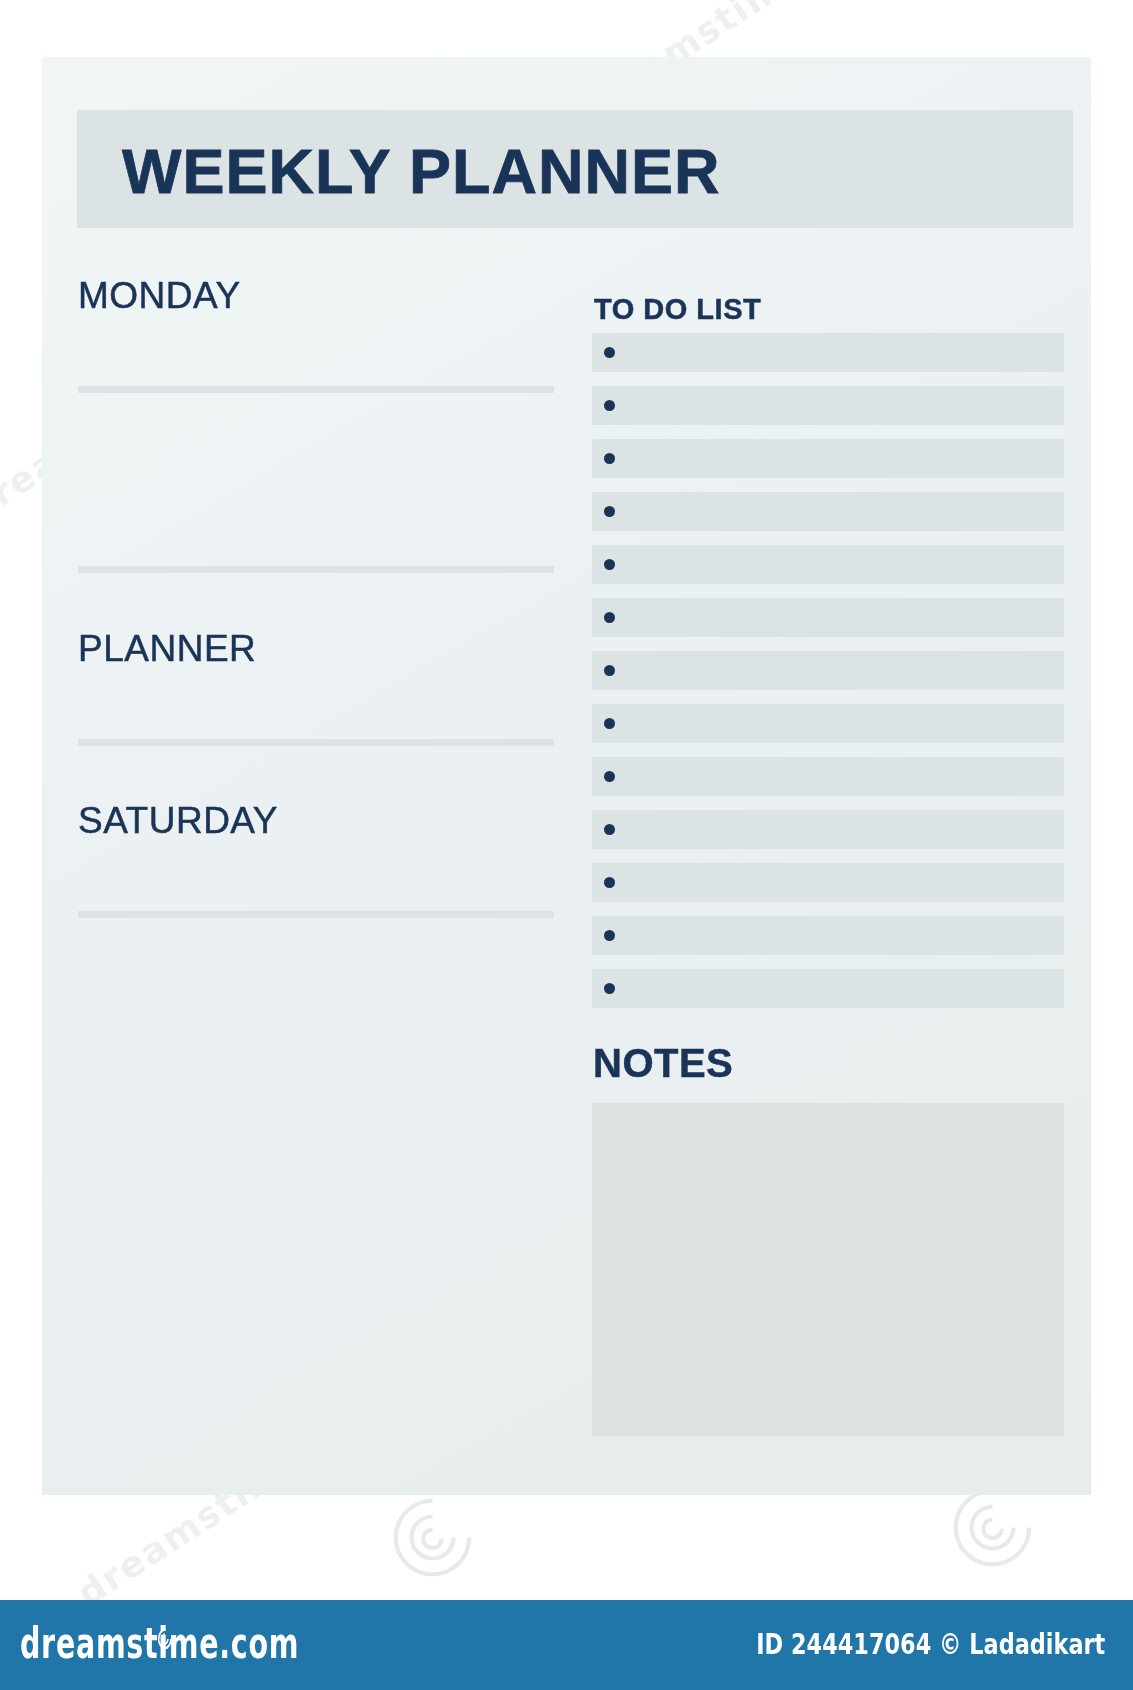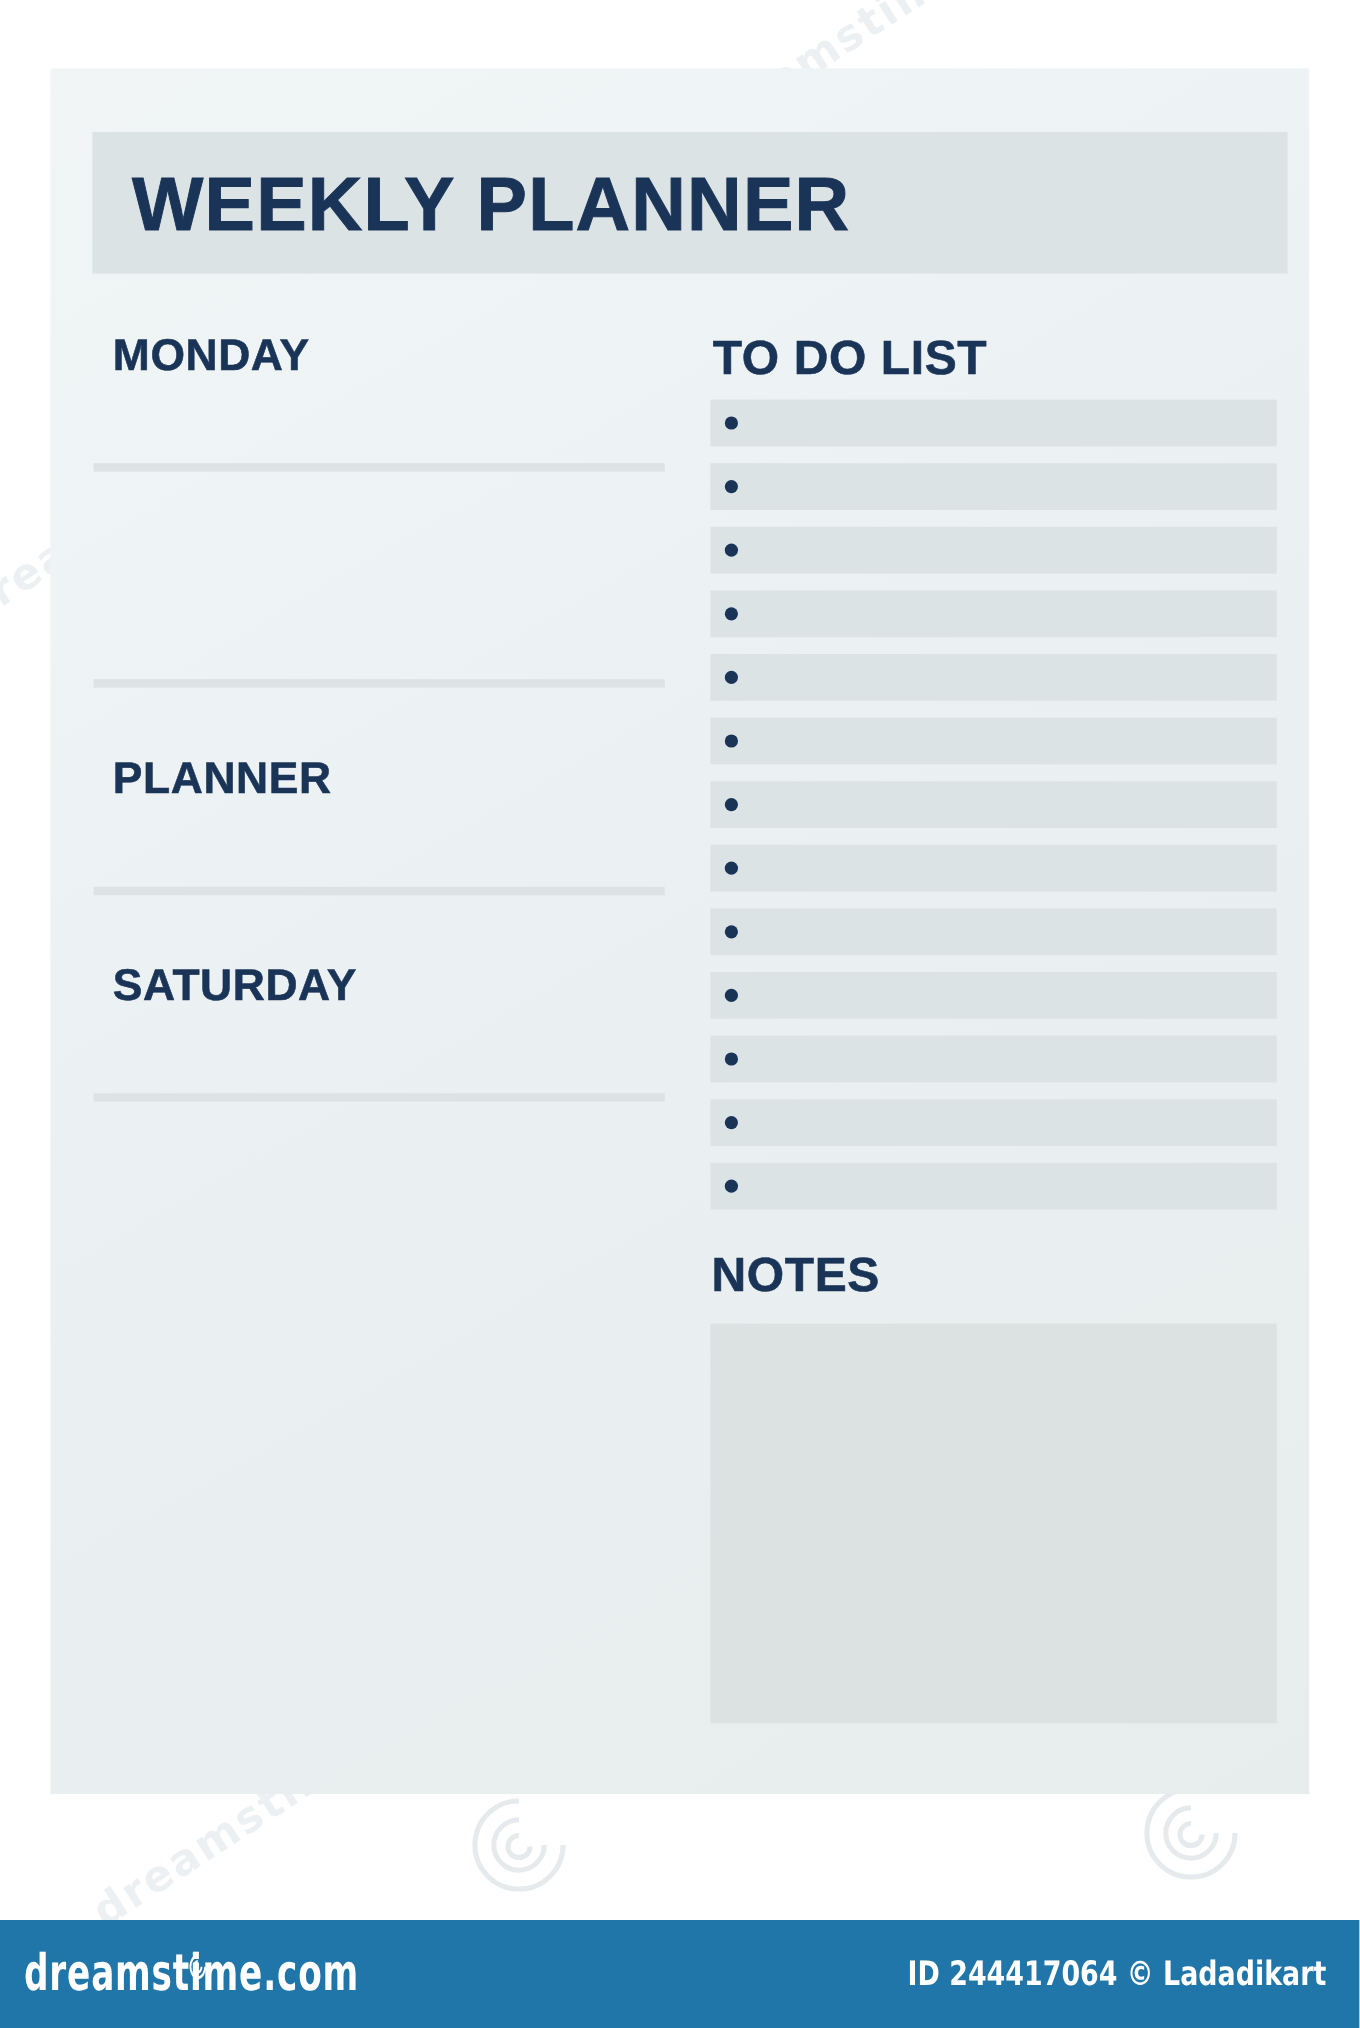--- a/index.html
+++ b/index.html
@@ -18,40 +18,40 @@
   .wm-spiral svg{display:block;}
   .wm-dash{position:absolute;background:#d4dde0;opacity:0.65;}
 
   
   .page{position:absolute;left:42px;top:57px;width:1049px;height:1438px;
         background:linear-gradient(150deg,#f1f5f6 0%,#ebf1f3 45%,#e7edec 100%);}
 
   .header-band{position:absolute;left:35px;top:53px;width:996px;height:118px;
                background:var(--panel);display:flex;align-items:center;
                padding-left:29px;box-sizing:border-box;}
-  .title{margin:4px;font-size:63px;font-weight:bold;color:var(--navy);
+  .title{margin:16px;font-size:63px;font-weight:bold;color:var(--navy);
          letter-spacing:1px;-webkit-text-stroke:0.8px var(--navy);
          padding-top:4px;white-space:nowrap;}
 
   .days{position:absolute;inset:0;}
   .day-row{position:absolute;left:36px;width:476px;height:122px;}
   div.day-row:nth-of-type(1){top:219px;}
   div.day-row:nth-of-type(2){top:399px;}
   div.day-row:nth-of-type(3){top:572px;}
   div.day-row:nth-of-type(4){top:744px;}
   div.day-row:nth-of-type(5){top:916px;}
   div.day-row:nth-of-type(6){top:1136px;}
   div.day-row:nth-of-type(7){top:1260px;}
-  .day-label{margin-left:16px;font-size:37px;line-height:40px;font-weight:bold;
+  .day-label{margin-left:0;font-size:37px;line-height:40px;font-weight:normal;
              color:var(--navy);letter-spacing:0.5px;-webkit-text-stroke:0.5px var(--navy);}
   .day-line{position:absolute;left:0;top:110px;width:476px;height:7px;background:#dde3e4;}
 
   .section-title{position:absolute;font-weight:bold;color:var(--navy);
                  letter-spacing:0.5px;-webkit-text-stroke:0.5px var(--navy);white-space:nowrap;}
-  .todo-title{left:552px;top:222px;font-size:40px;line-height:40px;}
+  .todo-title{left:552px;top:232px;font-size:29px;line-height:40px;}
   .notes-title{left:551px;top:985px;font-size:40px;line-height:42px;}
 
   .todo-items{position:absolute;left:550px;top:276px;width:472px;
               display:flex;flex-direction:column;gap:14px;}
   .todo-bar{height:39px;background:var(--panel);display:flex;align-items:center;}
   .bullet{width:11px;height:11px;border-radius:50%;background:var(--navy);
           margin-left:12px;flex:none;}
   .todo-text{flex:1;font-size:24px;color:var(--navy);margin-left:10px;}
 
   .notes-box{position:absolute;left:550px;top:1046px;width:472px;height:333px;

